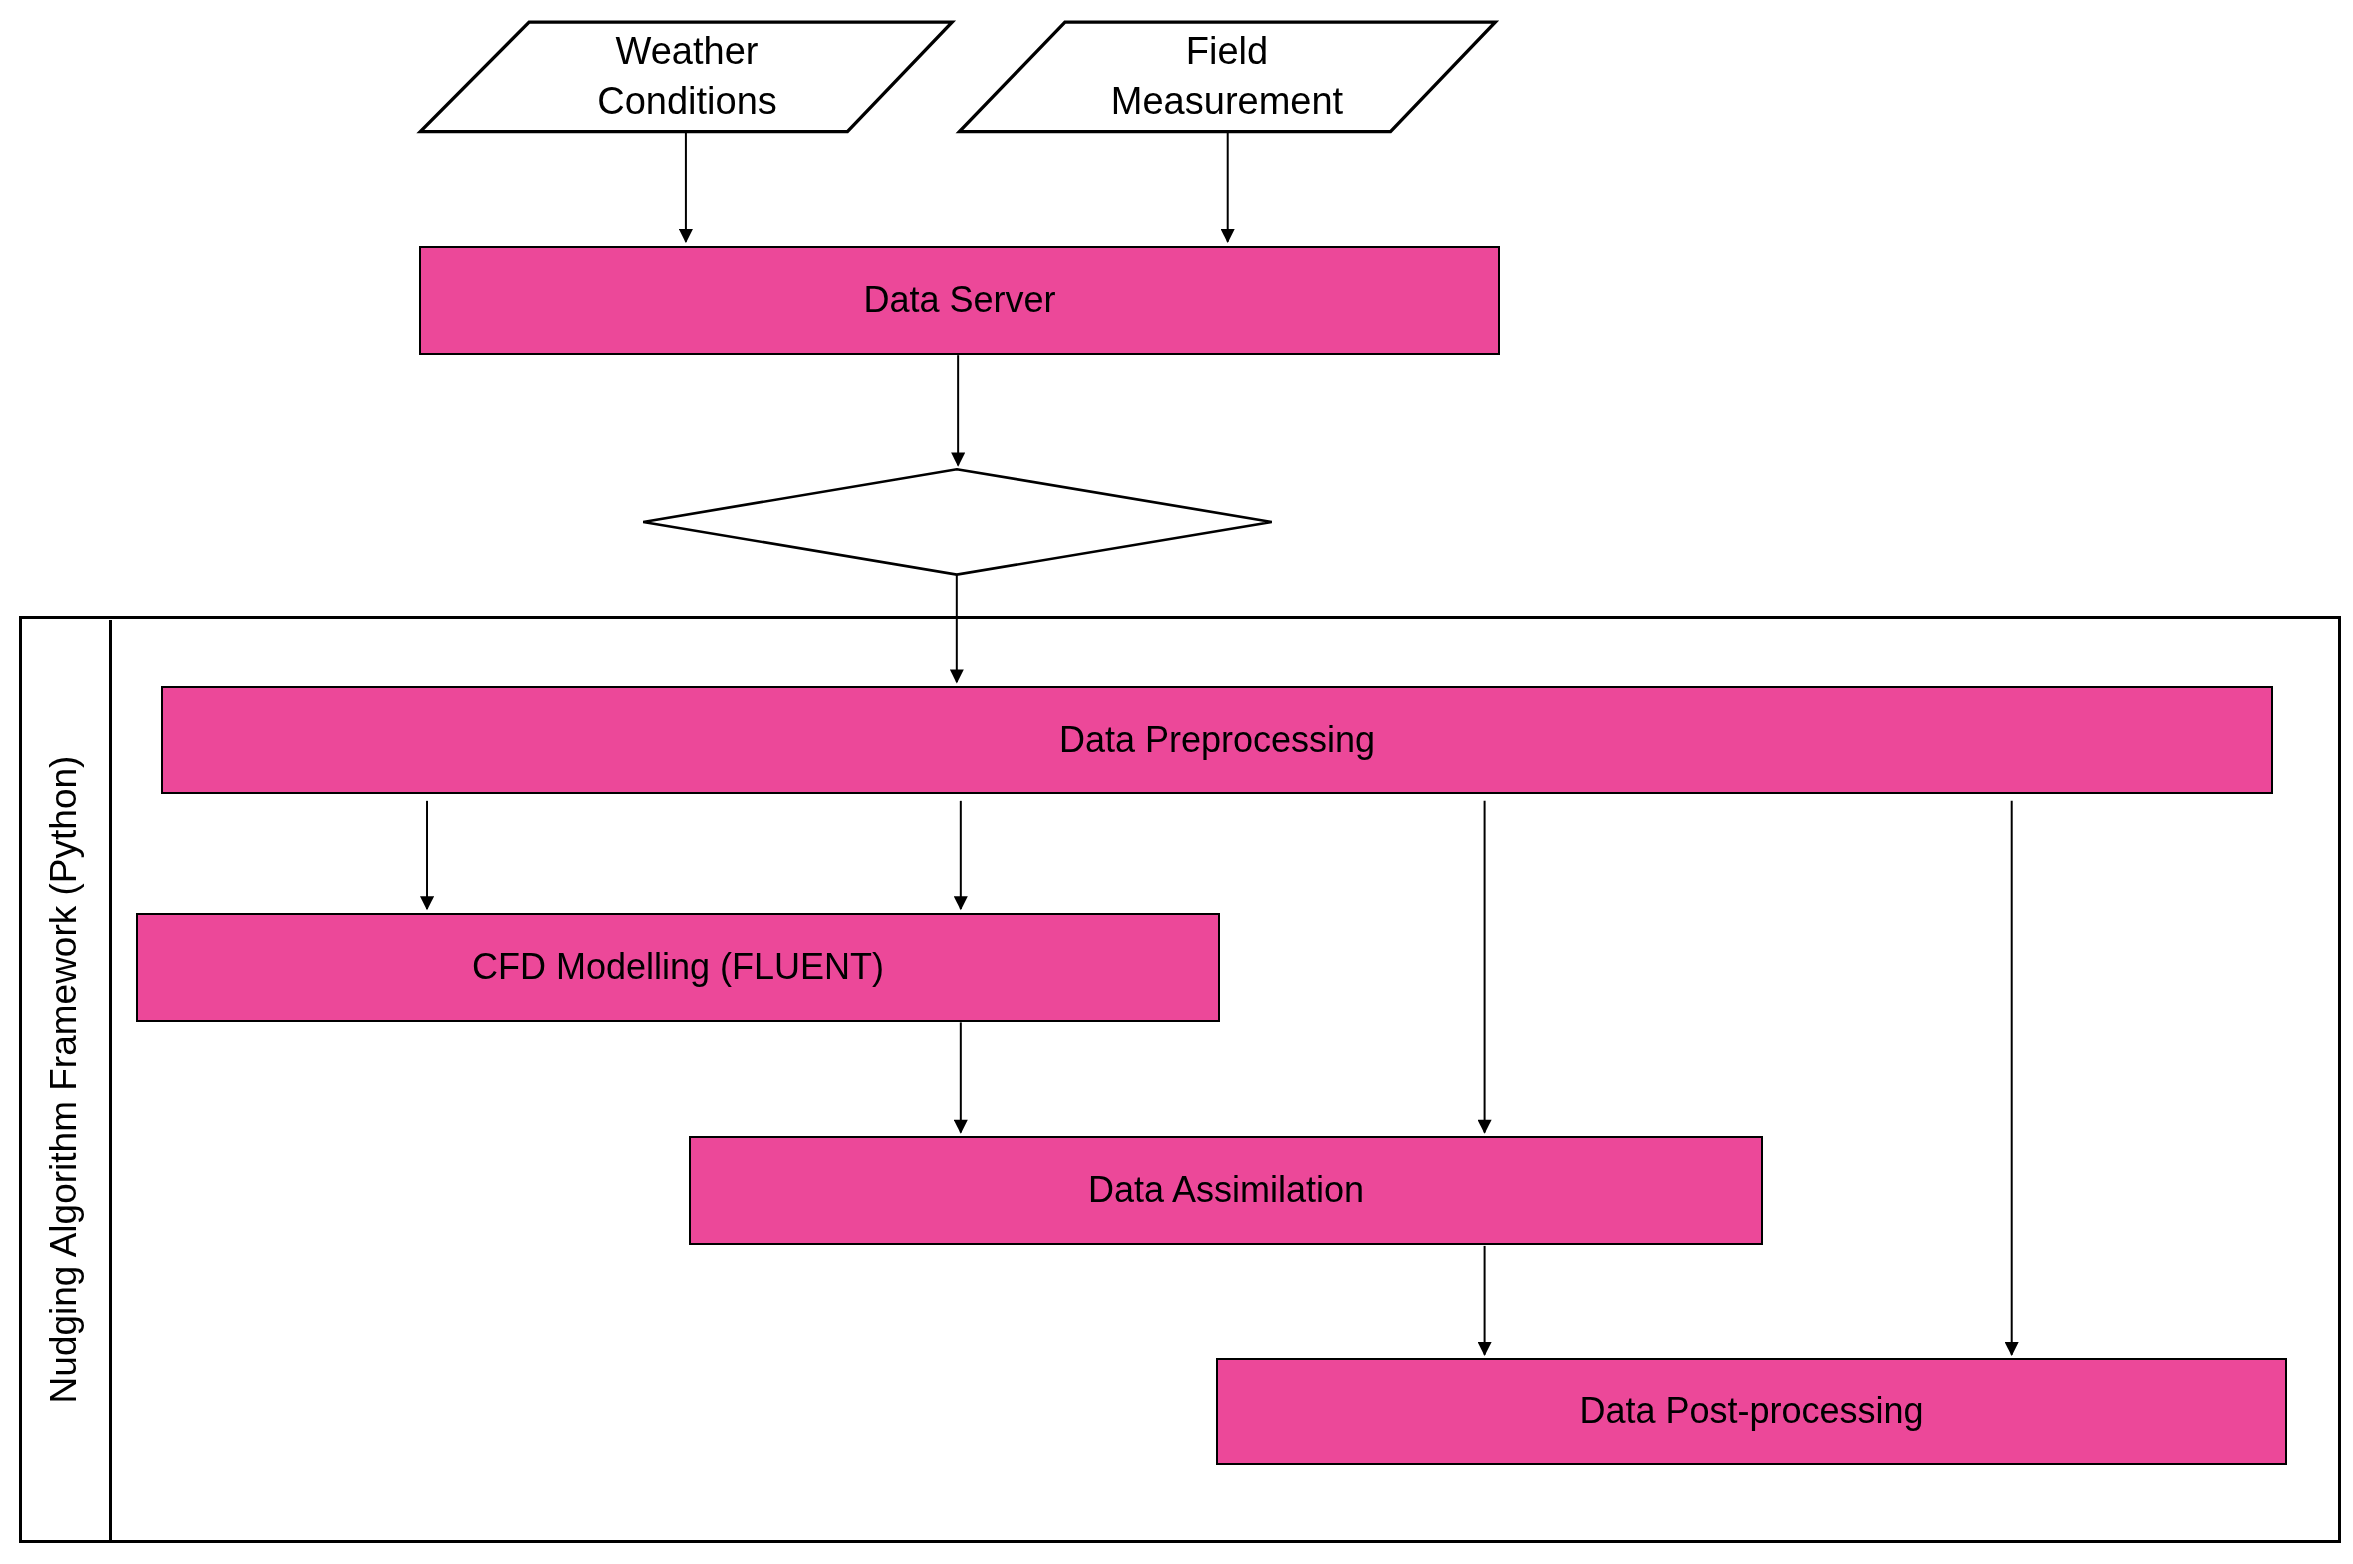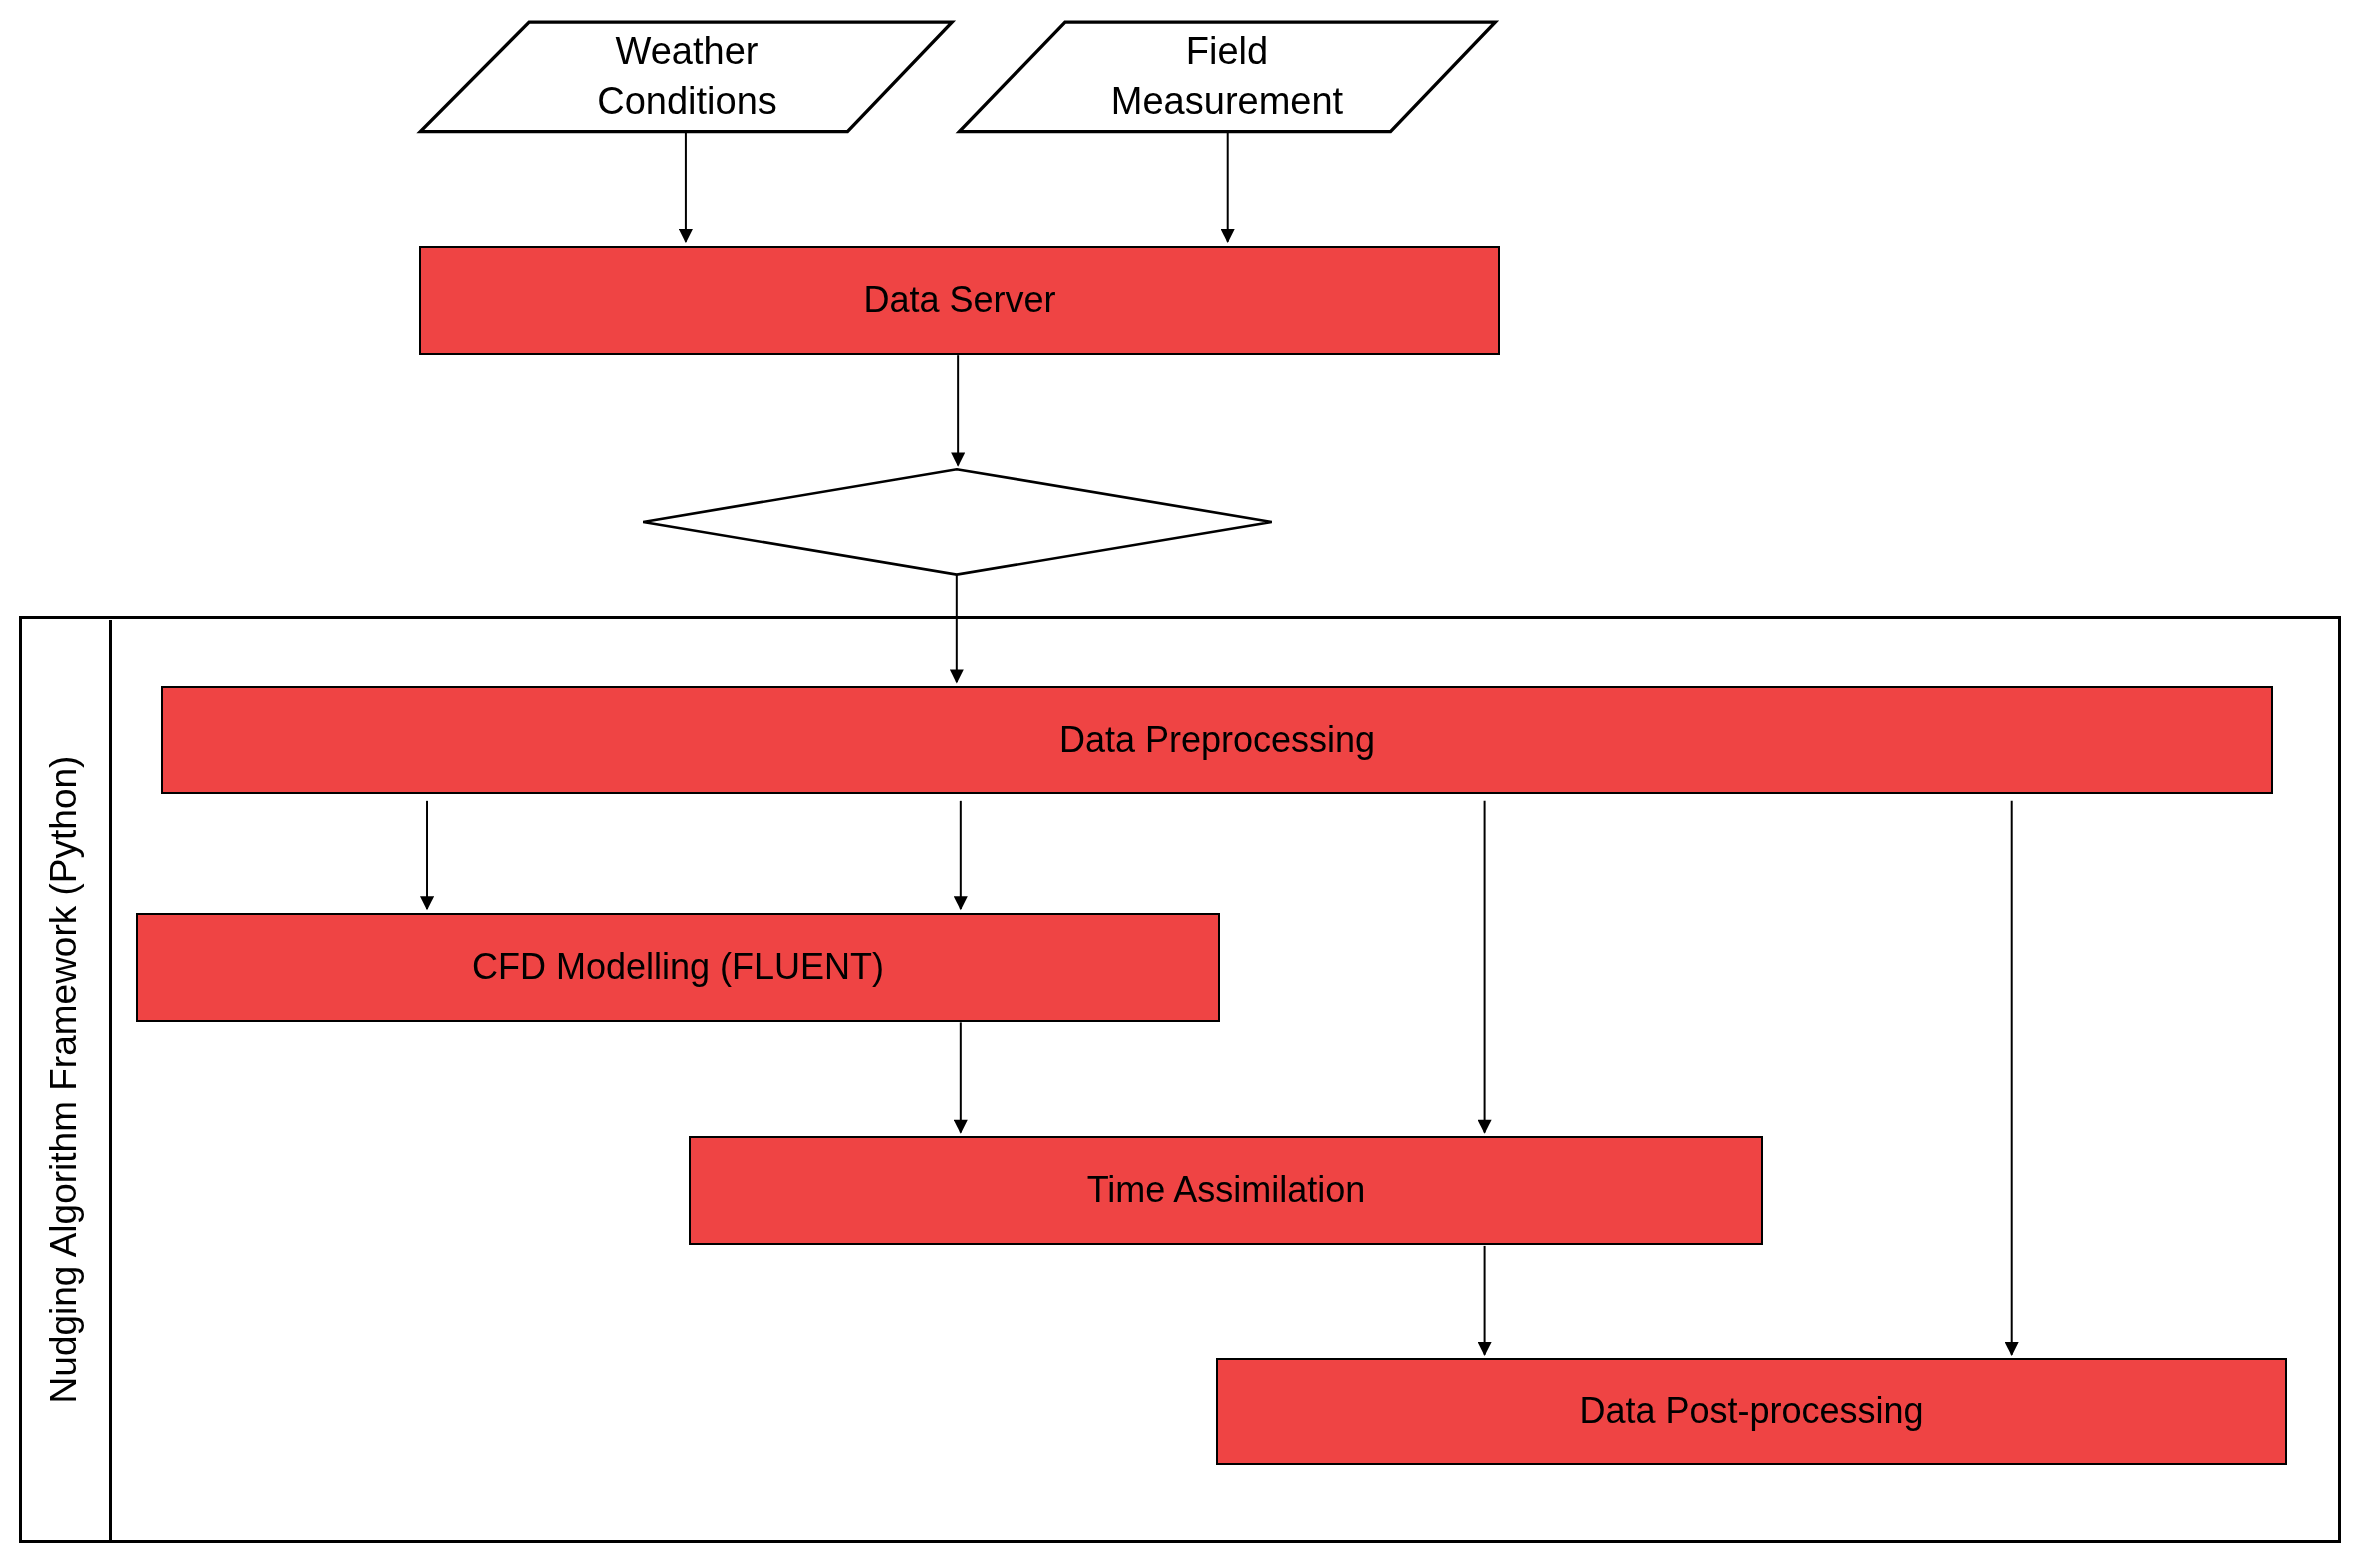--- a/index.html
+++ b/index.html
@@ -12,21 +12,21 @@
     width: 2354px;
     height: 1565px;
     background: #ffffff;
     font-family: "Liberation Sans", "DejaVu Sans", sans-serif;
     color: #000000;
     overflow: hidden;
   }
   .box {
     position: absolute;
     box-sizing: border-box;
-    background: #ef4444;
+    background: #ec4899;
     border: 2.7px solid #000000;
     display: flex;
     align-items: center;
     justify-content: center;
     text-align: center;
     font-size: 36px;
     line-height: 1.3;
     white-space: pre-line;
     z-index: 2;
   }
@@ -80,21 +80,21 @@
   <div class="frame" style="left:18.7px; top:616px; width:2322px; height:927px;"></div>
   <div class="divider" style="left:109px; top:620px; width:2.7px; height:921px;"></div>
   <div class="rotated-label" style="left:-400px; top:1035px; width:927px; height:89px;">Nudging Algorithm Framework (Python)</div>
 
   <div class="box" style="left:419px; top:246px; width:1081px; height:109px;">Data Server</div>
 
   <div class="box" style="left:161px; top:686px; width:2112px; height:108px;">Data Preprocessing</div>
 
   <div class="box" style="left:136px; top:913px; width:1084px; height:109px;">CFD Modelling (FLUENT)</div>
 
-  <div class="box" style="left:689px; top:1136px; width:1074px; height:109px;">Time Assimilation</div>
+  <div class="box" style="left:689px; top:1136px; width:1074px; height:109px;">Data Assimilation</div>
 
   <div class="box" style="left:1216px; top:1358px; width:1071px; height:107px;text-align:center;">Data Post-processing</div>
 
   <svg class="connector-layer" width="2354" height="1565" viewBox="0 0 3528 2345">
     <defs>
       <marker id="ah" viewBox="0 0 10 10" refX="9" refY="5" markerWidth="10" markerHeight="7" orient="auto">
         <path d="M 0 0 L 10 5 L 0 10 z" fill="#000000"></path>
       </marker>
     </defs>
 

